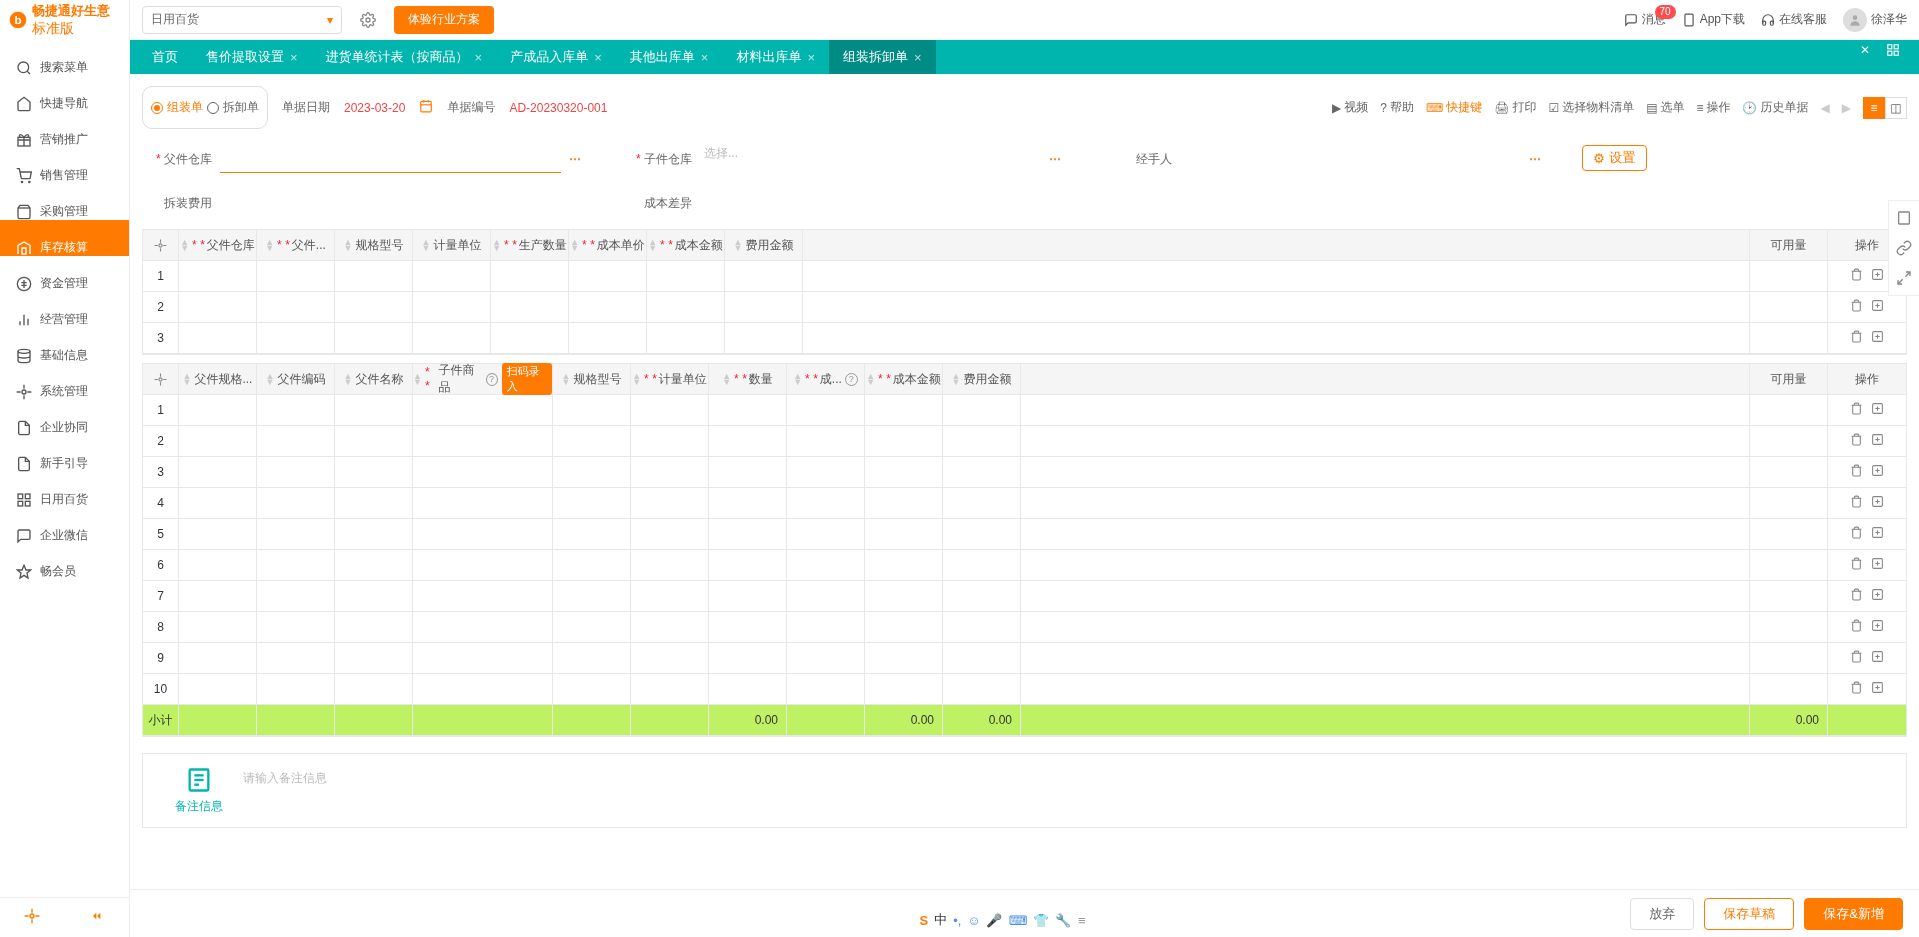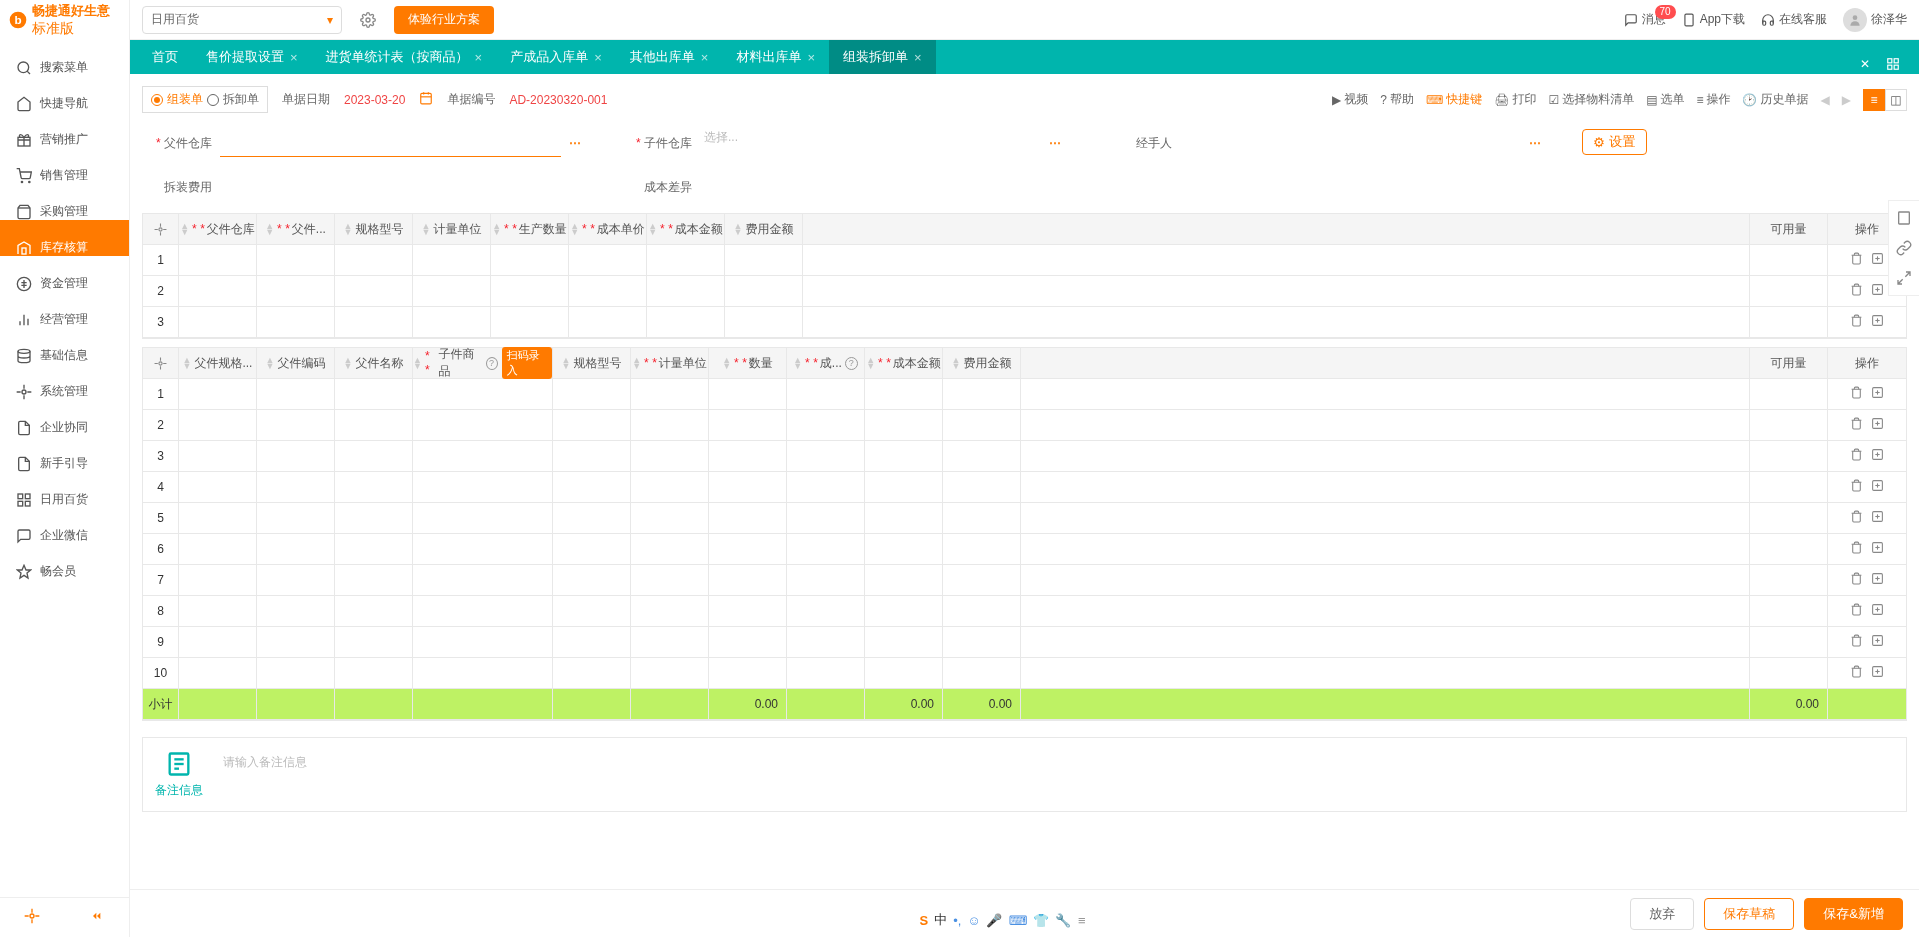--- a/index.html
+++ b/index.html
@@ -16,29 +16,29 @@
 .nav-bottom { height:40px; display:flex; align-items:center; justify-content:space-around; border-top:1px solid #eee; color:#ff7a00; }
 .main { flex:1; display:flex; flex-direction:column; background:#fff; }
 .topbar { height:40px; display:flex; align-items:center; padding:0 12px; border-bottom:1px solid #eee; gap:12px; }
 .category-select { width:200px; height:28px; border:1px solid #ddd; border-radius:4px; padding:0 8px; display:flex; align-items:center; justify-content:space-between; color:#666; cursor:pointer; }
 .gear-btn { width:28px; height:28px; display:flex; align-items:center; justify-content:center; cursor:pointer; color:#888; }
 .try-btn { background:#ff7a00; color:#fff; border:none; height:28px; padding:0 14px; border-radius:4px; cursor:pointer; font-size:12px; }
 .topbar-right { margin-left:auto; display:flex; align-items:center; gap:16px; color:#555; font-size:12px; }
 .topbar-item { display:flex; align-items:center; gap:4px; cursor:pointer; position:relative; }
 .badge { position:absolute; top:-6px; right:-10px; background:#ff4d4f; color:#fff; border-radius:8px; padding:0 5px; font-size:10px; line-height:14px; }
 .avatar { width:24px; height:24px; border-radius:50%; background:#ddd; display:flex; align-items:center; justify-content:center; }
-.tabs { height:34px; background:#00b5ad; display:flex; align-items:flex-end; padding:0 8px; }
+.tabs { height:34px; background:#00b5ad; display:flex; align-items:flex-start; padding:0 8px; }
 .tab { height:100%; padding:0 14px; display:flex; align-items:center; gap:6px; color:#fff; cursor:pointer; font-size:13px; }
 .tab.active { background:#008c85; }
 .tab .close { font-size:13px; opacity:.7; }
 .tabs-right { margin-left:auto; display:flex; gap:8px; padding:0 8px; }
 .tabs-right .ico { width:20px; height:20px; color:#fff; cursor:pointer; display:flex; align-items:center; justify-content:center; }
 .content { flex:1; padding:8px 12px; overflow:auto; display:flex; flex-direction:column; gap:8px; position:relative; }
 .toolbar { display:flex; align-items:center; gap:14px; padding:4px 0; }
-.radio-group { display:flex; gap:4px; border:1px solid #ddd; border-radius:0; padding:4px 8px; }
+.radio-group { display:flex; gap:4px; border:1px solid #ddd; border-radius:10px; padding:12px 8px; }
 .radio { display:flex; align-items:center; gap:4px; cursor:pointer; color:#666; }
 .radio.sel { color:#ff7a00; }
 .radio .dot { width:12px; height:12px; border:1px solid currentColor; border-radius:50%; display:inline-flex; align-items:center; justify-content:center; }
 .radio.sel .dot::after { content:""; width:6px; height:6px; background:#ff7a00; border-radius:50%; }
 .lbl { color:#666; }
 .val { color:#ef4444; }
 .cal-ico { color:#ff7a00; }
 .toolbar-right { margin-left:auto; display:flex; align-items:center; gap:12px; color:#666; }
 .tool-link { display:flex; align-items:center; gap:3px; cursor:pointer; }
 .tool-link.orange { color:#ff7a00; }
@@ -68,21 +68,21 @@
 .w-avail { width:78px; }
 .w-op { width:78px; }
 .trow { display:flex; border-bottom:1px solid #e8e8e8; background:#fff; }
 .trow.subtotal { background:#bef264; }
 .td.right { justify-content:flex-end; padding-right:8px; }
 .op-icons { display:flex; gap:8px; color:#888; }
 .op-icons span { cursor:pointer; }
 .scan-tag { background:#ff7a00; color:#fff; padding:1px 5px; border-radius:3px; font-size:11px; margin-left:4px; }
 .help-ico { width:13px; height:13px; border:1px solid #999; border-radius:50%; display:inline-flex; align-items:center; justify-content:center; font-size:9px; color:#999; margin-left:3px; }
 .remark-box { border:1px solid #e8e8e8; padding:12px; display:flex; gap:16px; align-items:flex-start; margin-top:8px; }
-.remark-icon { display:flex; flex-direction:column; align-items:center; gap:4px; color:#00b5ad; }
+.remark-icon { display:flex; flex-direction:column; align-items:center; gap:4px; color:#00b5ad;margin-left:20px; }
 .remark-icon svg { width:28px; height:28px; }
 .remark-input { flex:1; border:none; color:#bbb; padding:4px; }
 .footer { height:48px; border-top:1px solid #eee; display:flex; align-items:center; justify-content:flex-end; gap:10px; padding:0 16px; background:#fff; }
 .btn { height:32px; padding:0 18px; border-radius:4px; cursor:pointer; font-size:13px; border:1px solid #ddd; background:#fff; }
 .btn.ghost { color:#666; }
 .btn.orange-ghost { border-color:#ff7a00; color:#ff7a00; }
 .btn.orange { background:#ff7a00; border-color:#ff7a00; color:#fff; }
 .ime-bar { position:absolute; bottom:8px; left:50%; transform:translateX(-40px); display:flex; gap:6px; align-items:center; }
 .ime-bar .chip { font-size:13px; }
 .side-tools { position:fixed; right:0; top:200px; display:flex; flex-direction:column; gap:8px; background:#fff; padding:6px 4px; border:1px solid #eee; border-right:none; }

